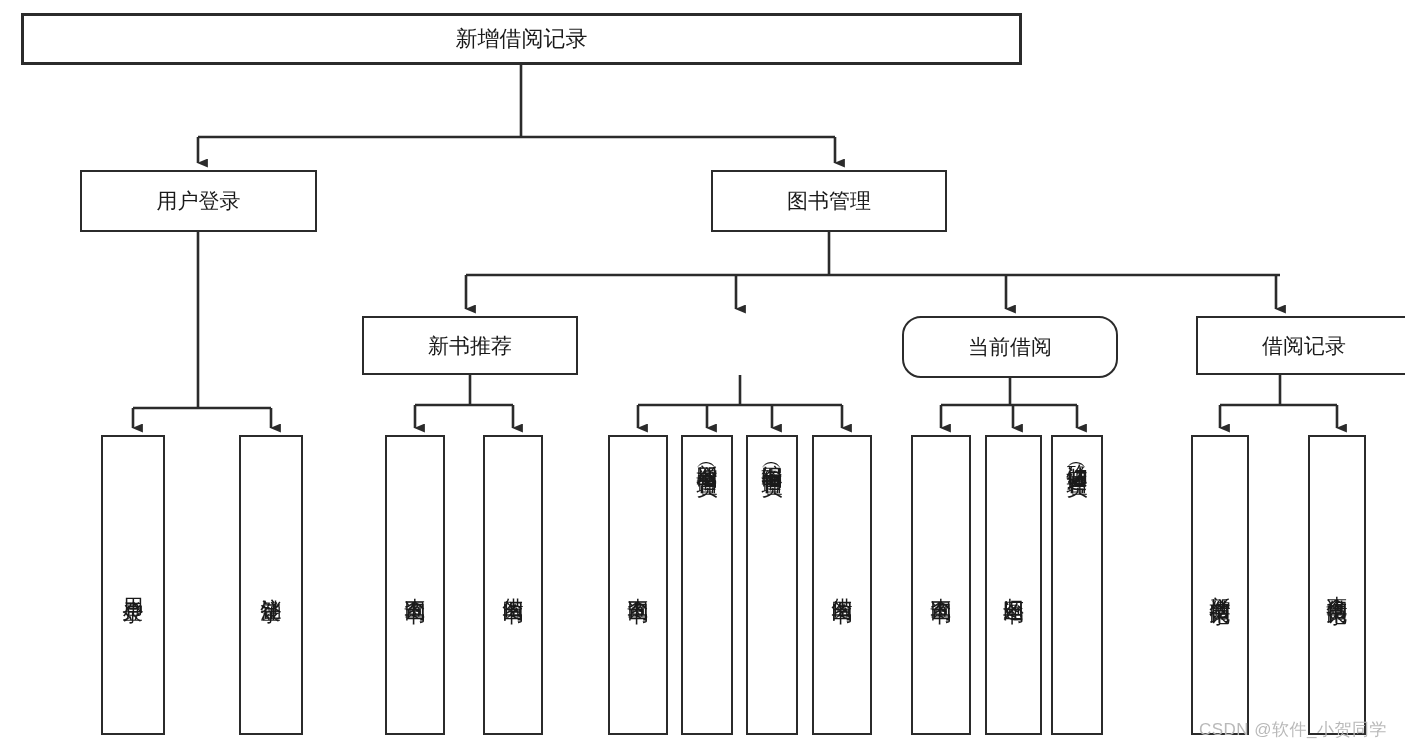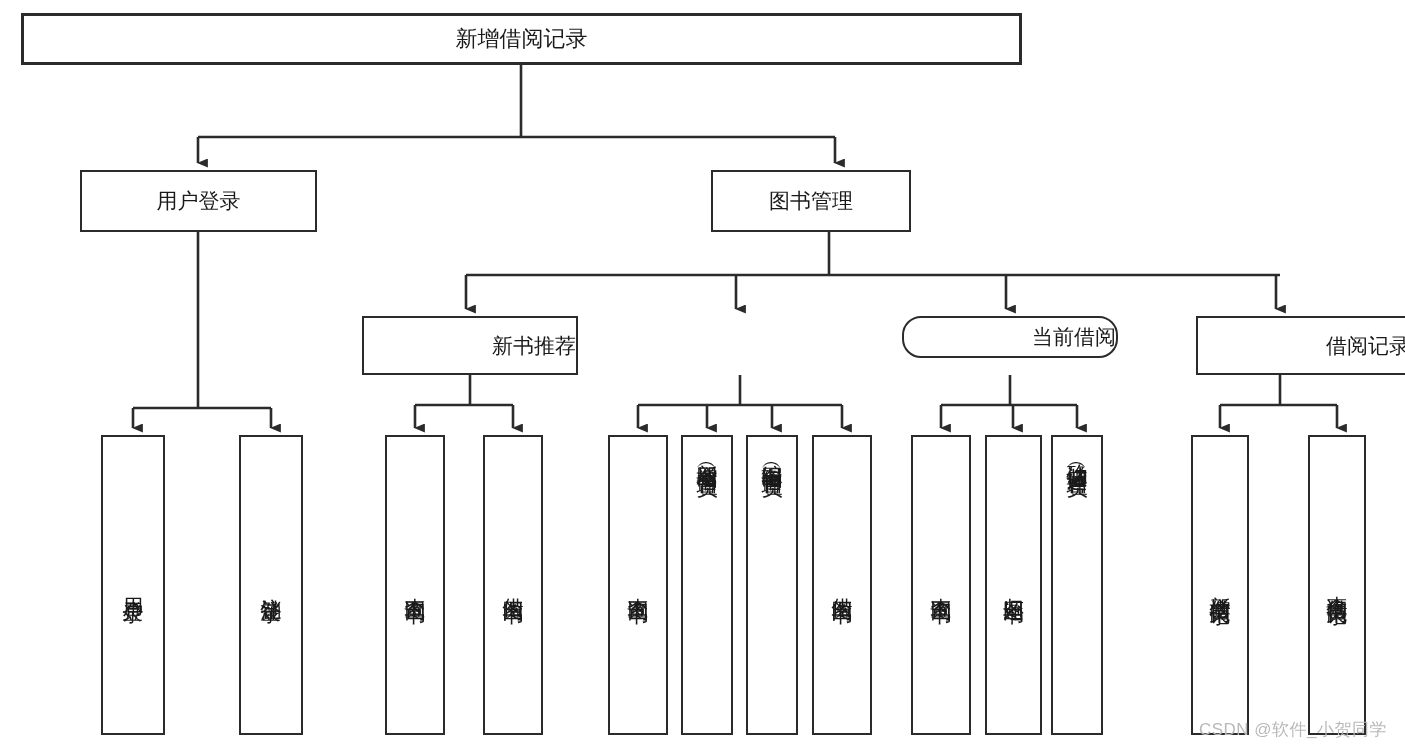--- a/index.html
+++ b/index.html
@@ -21,21 +21,21 @@
     display:flex;
     align-items:center;
     justify-content:center;
     color:#1a1a1a;
   }
   .node.root{
     border-width:3px;
     font-size:22px;
   }
   .node.lvl2{font-size:21px;}
-  .node.lvl3{font-size:21px;justify-content:flex-end;}
+  .node.lvl3{font-size:21px;}
 
   .node.leaf{
     border-width:2.5px;
     align-items:flex-start;
     justify-content:center;
     padding-top:10px;
   }
   .leaf .vtext{
     writing-mode:vertical-rl;
     text-orientation:upright;
@@ -114,28 +114,28 @@
     </g>
   </svg>
 
   <div class="node root" id="node-root" style="left: 21px; top: 13px; width: 1001px; height: 52px;">
     <span>新增借阅记录</span>
   </div>
 
   <div class="node lvl2" id="node-l2-0" style="left: 80px; top: 170px; width: 237px; height: 62px;">
     <span>用户登录</span>
   </div>
-  <div class="node lvl2" id="node-l2-1" style="left: 711px; top: 170px; width: 200px; height: 62px;">
+  <div class="node lvl2" id="node-l2-1" style="left: 711px; top: 170px; width: 236px; height: 62px;">
     <span>图书管理</span>
   </div>
 
   <div class="node lvl3" id="node-l3-0" style="left: 362px; top: 316px; width: 216px; height: 59px;">
     <span>新书推荐</span>
   </div>
-  <div class="node lvl3" id="node-l3-2" style="left: 902px; top: 316px; width: 216px; height: 42px; border-radius: 19px;">
+  <div class="node lvl3" id="node-l3-2" style="left: 902px; top: 316px; width: 216px; height: 62px; border-radius: 19px;">
     <span>当前借阅</span>
   </div>
   <div class="node lvl3" id="node-l3-3" style="left: 1172px; top: 316px; width: 216px; height: 59px; margin-left: 24px;">
     <span>借阅记录</span>
   </div>
 
   <div class="node leaf midtext" id="node-leaf-0" style="left: 101px; top: 435px; width: 64px; height: 300px;">
     <span class="vtext">用户登录</span>
   </div>
   <div class="node leaf midtext" id="node-leaf-1" style="left: 239px; top: 435px; width: 64px; height: 300px;">

